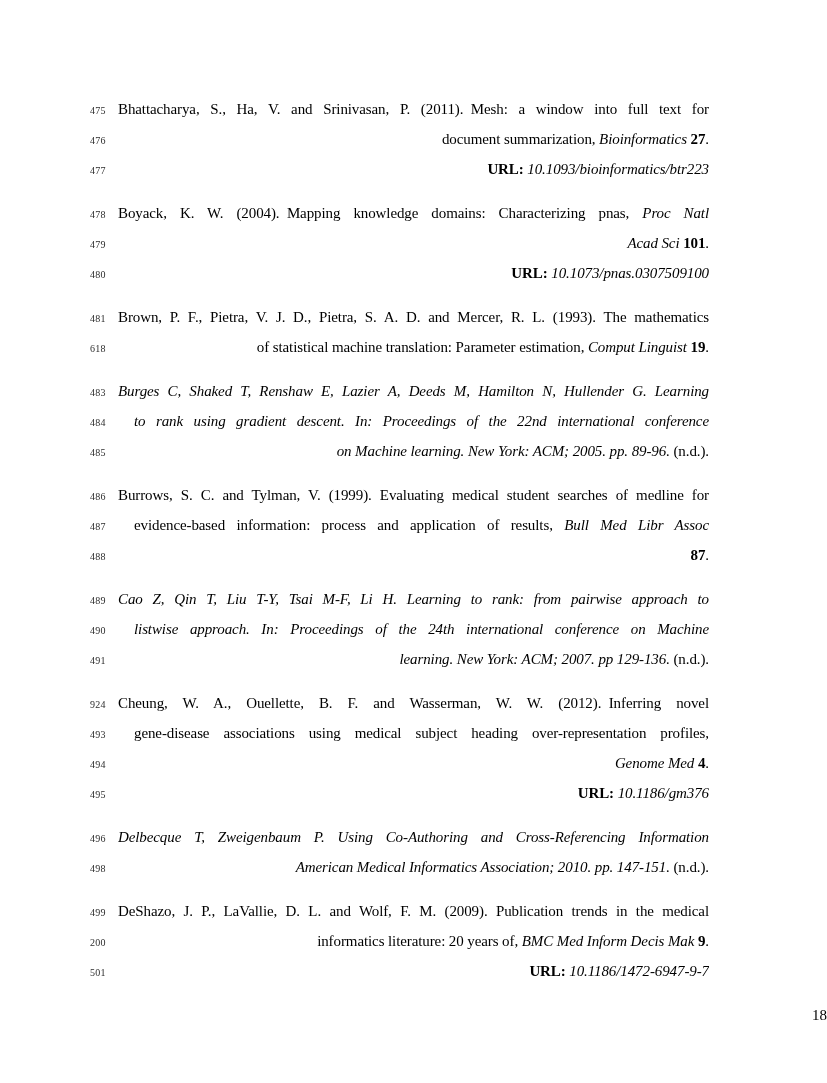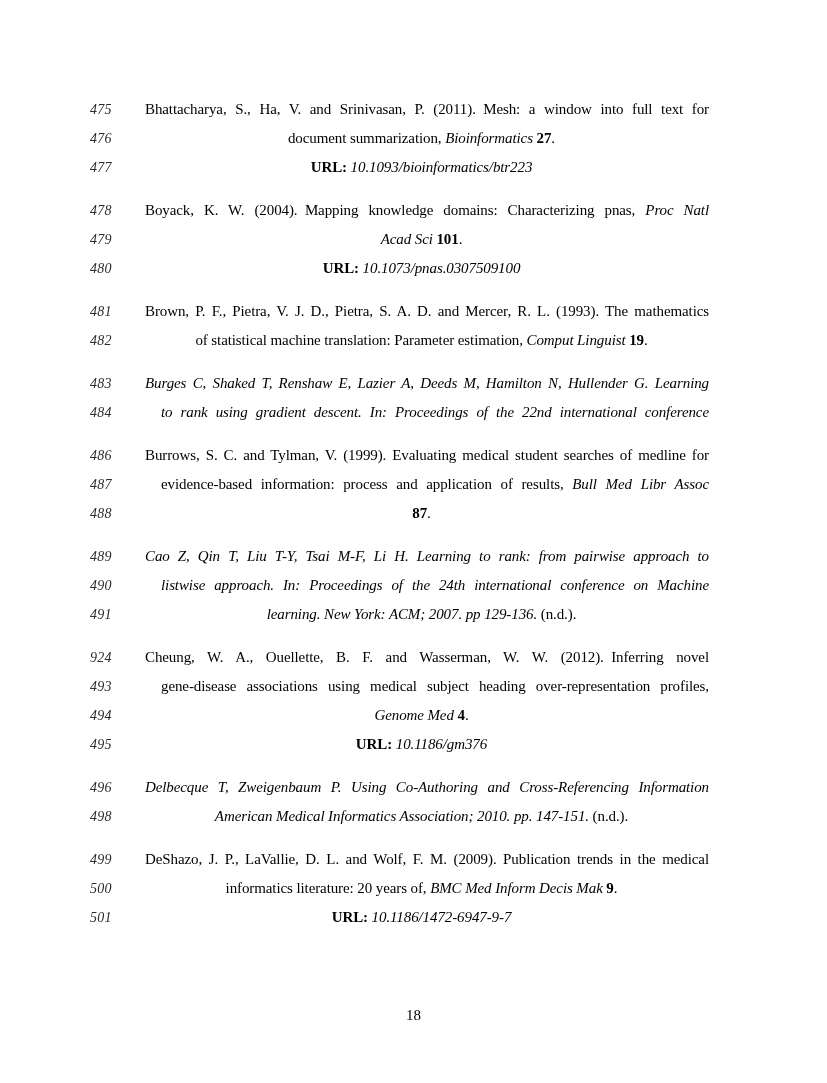--- a/index.html
+++ b/index.html
@@ -16,51 +16,49 @@
   .content {
     position: absolute;
     top: 95px;
     left: 90px;
     width: 619px;
   }
   .entry { margin-bottom: 14px; }
   .line { display: flex; align-items: baseline; }
   .lineno {
     flex: 0 0 28px;
-    font-size: 14px;
+    font-size: 10px;
     line-height: 28px;
     color: #2d2d2d;
     letter-spacing: 0.2px;
     user-select: none;
-    font-style: italic;
   }
   .ltext {
     flex: 1;
     font-size: 15px;
     line-height: 28px;
     letter-spacing: -0.1px;
     height: 28px;
     overflow: hidden;
-    text-align: center;
+    text-align: right;
   }
   .ltext.j {
     text-align: justify;
     text-align-last: justify;
     text-justify: inter-word;
-    margin-left: 27px;
   }
   .ltext.ind { padding-left: 16px; }
   .seg-i { font-style: italic; }
   .seg-b { font-weight: bold; }
   .footer {
     position: absolute;
     top: 1005px;
     left: 0;
     width: 827px;
-    text-align: center;
+    text-align: right;
     font-size: 15px;
     line-height: 20px;
   }
 </style>
 </head>
 <body>
 
 <div class="page">
   <div class="content">
       <div class="entry">
@@ -90,32 +88,36 @@
           <span class="lineno">480</span>
           <div class="ltext ind"><span class="seg-b">URL: </span><span class="seg-i">10.1073/pnas.0307509100</span></div>
         </div>
       </div>
       <div class="entry">
         <div class="line">
           <span class="lineno">481</span>
           <div class="ltext j"><span>Brown, P. F., Pietra, V. J. D., Pietra, S. A. D. and Mercer, R. L. (1993). The mathematics</span></div>
         </div>
         <div class="line">
-          <span class="lineno">482</span>
+          <span class="lineno">618</span>
           <div class="ltext ind"><span>of statistical machine translation: Parameter estimation, </span><span class="seg-i">Comput Linguist</span><span> </span><span class="seg-b">19</span><span>.</span></div>
         </div>
       </div>
       <div class="entry">
         <div class="line">
           <span class="lineno">483</span>
           <div class="ltext j"><span class="seg-i">Burges C, Shaked T, Renshaw E, Lazier A, Deeds M, Hamilton N, Hullender G. Learning</span></div>
         </div>
         <div class="line">
           <span class="lineno">484</span>
           <div class="ltext j ind"><span class="seg-i">to rank using gradient descent. In: Proceedings of the 22nd international conference</span></div>
+        </div>
+        <div class="line">
+          <span class="lineno">485</span>
+          <div class="ltext ind"><span class="seg-i">on Machine learning. New York: ACM; 2005. pp. 89-96.</span><span> (n.d.).</span></div>
         </div>
       </div>
       <div class="entry">
         <div class="line">
           <span class="lineno">486</span>
           <div class="ltext j"><span>Burrows, S. C. and Tylman, V. (1999). Evaluating medical student searches of medline for</span></div>
         </div>
         <div class="line">
           <span class="lineno">487</span>
           <div class="ltext j ind"><span>evidence-based information: process and application of results, </span><span class="seg-i">Bull Med Libr Assoc</span></div>
@@ -166,21 +168,21 @@
           <span class="lineno">498</span>
           <div class="ltext ind"><span class="seg-i">American Medical Informatics Association; 2010. pp. 147-151.</span><span> (n.d.).</span></div>
         </div>
       </div>
       <div class="entry">
         <div class="line">
           <span class="lineno">499</span>
           <div class="ltext j"><span>DeShazo, J. P., LaVallie, D. L. and Wolf, F. M. (2009). Publication trends in the medical</span></div>
         </div>
         <div class="line">
-          <span class="lineno">500</span>
+          <span class="lineno">200</span>
           <div class="ltext ind"><span>informatics literature: 20 years of, </span><span class="seg-i">BMC Med Inform Decis Mak</span><span> </span><span class="seg-b">9</span><span>.</span></div>
         </div>
         <div class="line">
           <span class="lineno">501</span>
           <div class="ltext ind"><span class="seg-b">URL: </span><span class="seg-i">10.1186/1472-6947-9-7</span></div>
         </div>
       </div>
     </div>
   <div class="footer">18</div>
 </div>

